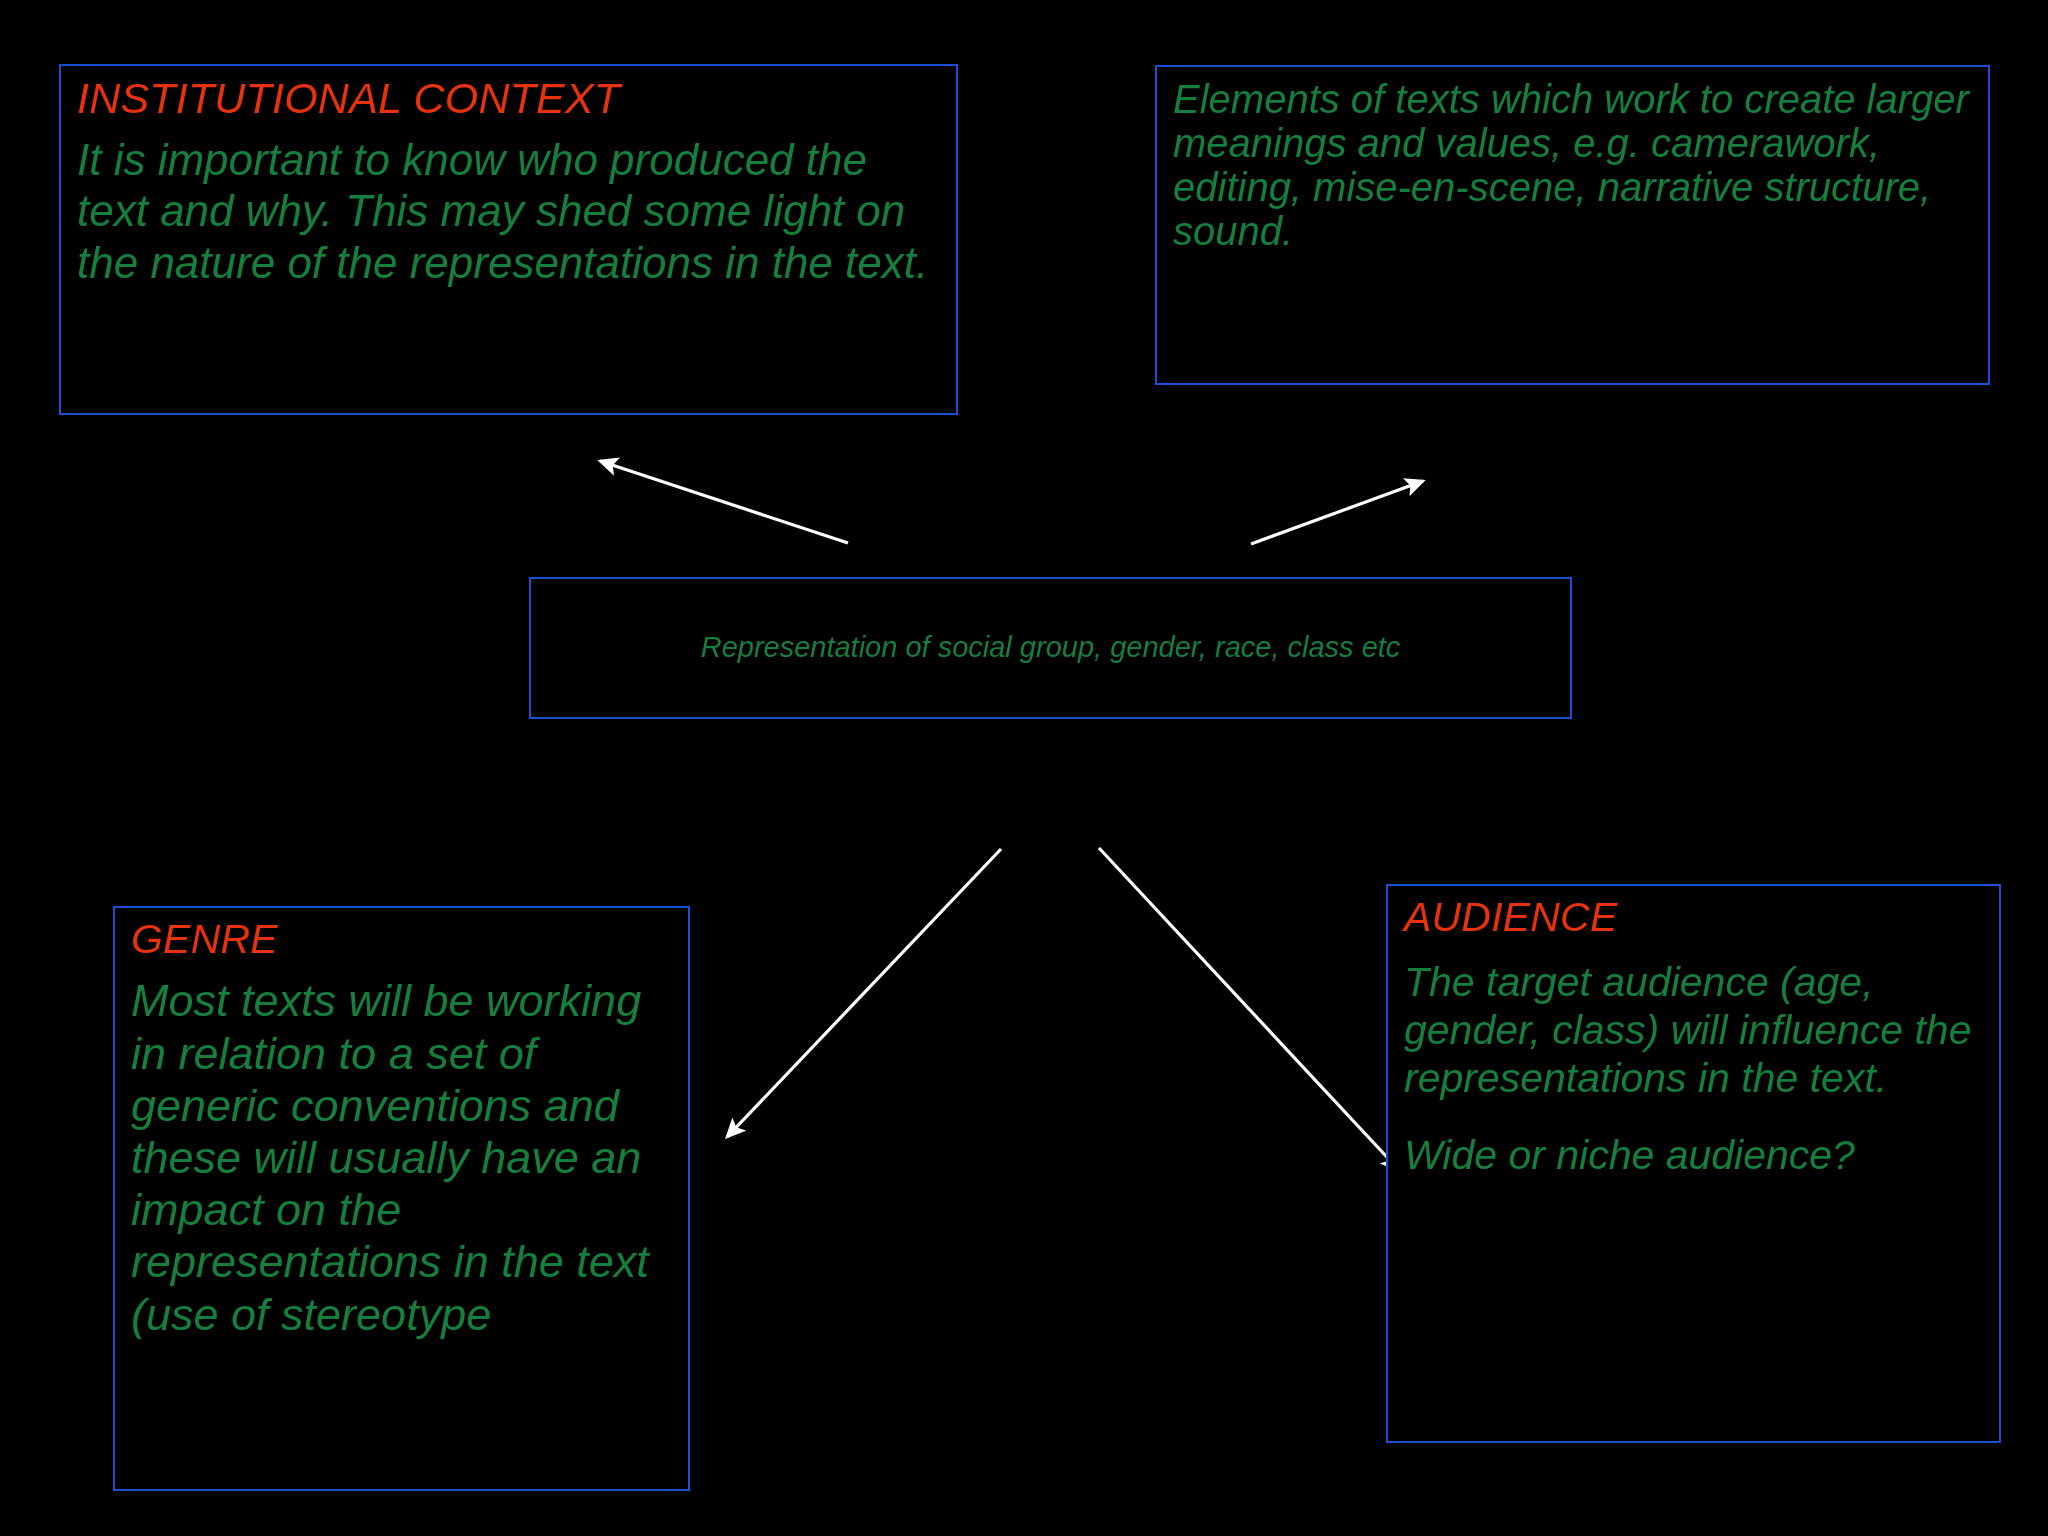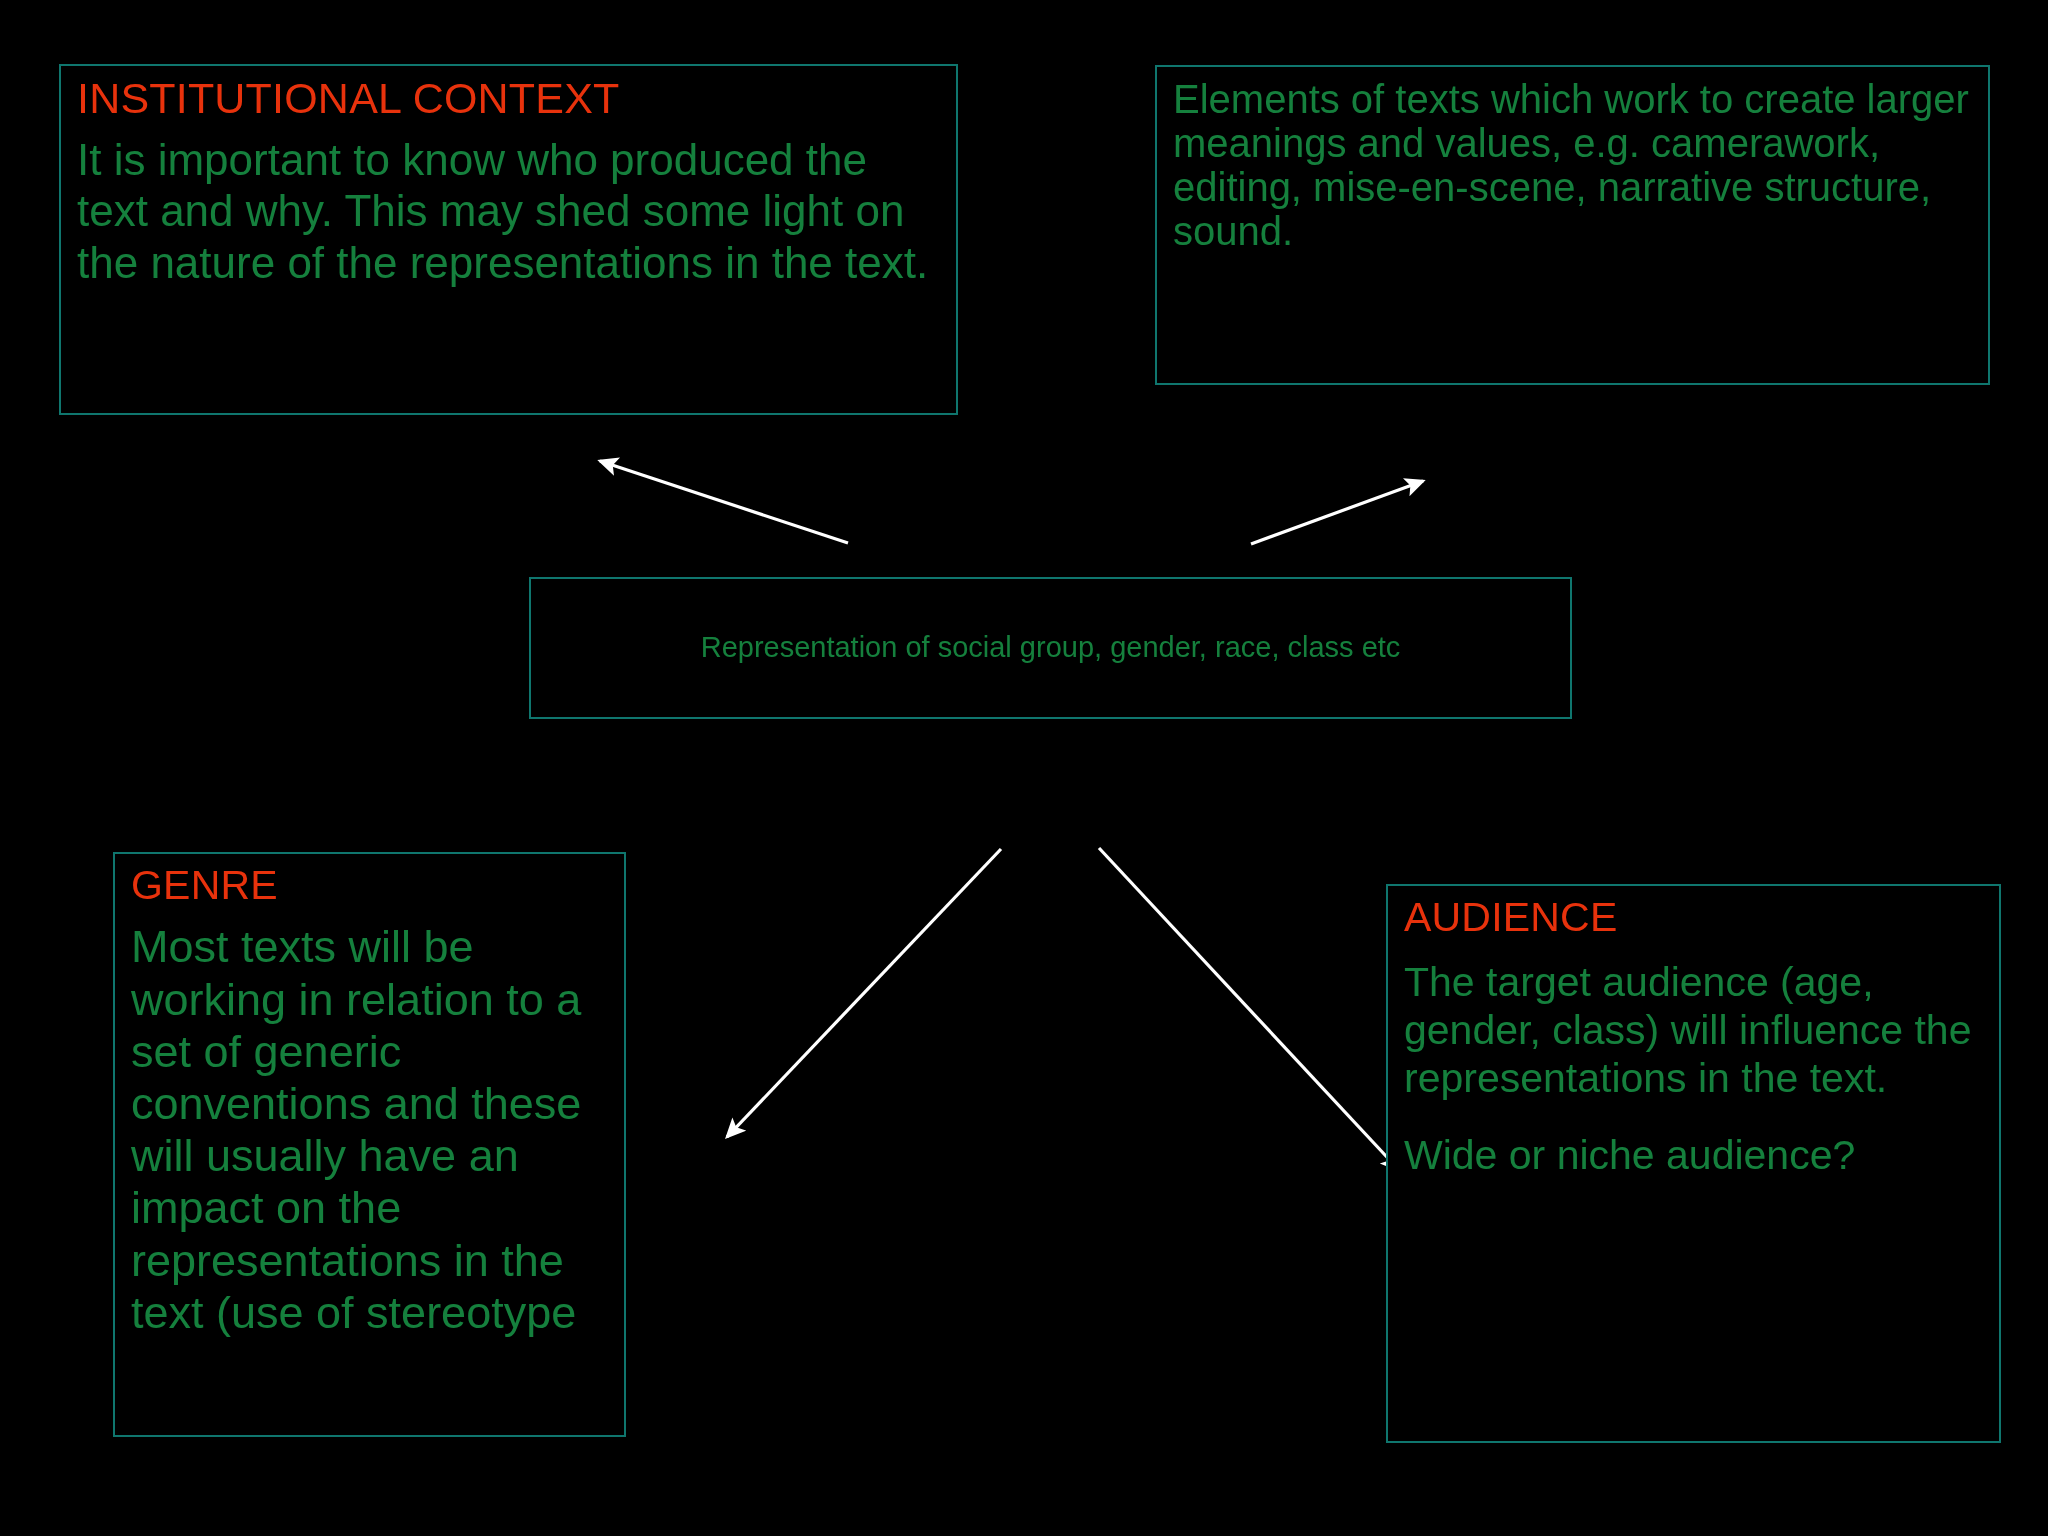--- a/index.html
+++ b/index.html
@@ -14,24 +14,25 @@
   #slide {
     position: relative;
     width: 2048px;
     height: 1536px;
     background: #000000;
     overflow: hidden;
   }
   .node {
     position: absolute;
     box-sizing: border-box;
-    border: 2px solid #0f766e;
+    border: 2px solid #1d4ed8;
     background: #000000;
     color: #ffffff;
     padding: 10px 14px 10px 16px;
+    font-style: italic;
   }
   .node .heading {
     color: #e8320c;
     font-size: 41px;
     line-height: 1.06;
     margin: 0 0 2px 0;
     white-space: nowrap;
     letter-spacing: 0.2px;
   }
   .node .body {
@@ -85,22 +86,22 @@
     padding: 0 20px;
   }
   #node-center .body {
     font-size: 29px;
     line-height: 1.22;
   }
 
   
   #node-genre {
     left: 113px;
-    top: 852px;
-    width: 513px;
+    top: 906px;
+    width: 577px;
     height: 585px;
   }
   #node-genre .heading { font-size: 41px; }
   #node-genre .body {
     font-size: 45px;
     line-height: 1.16;
     margin-top: 14px;
   }
 
   

